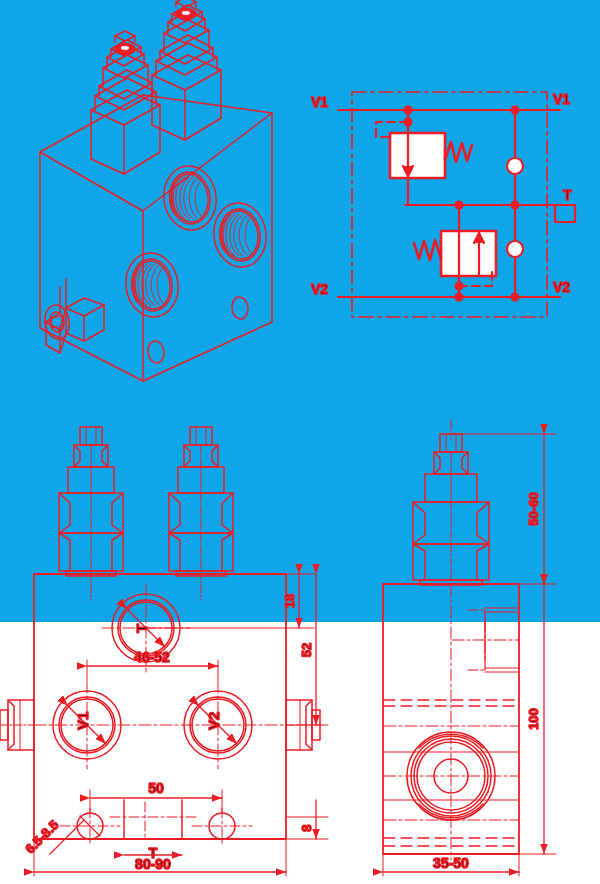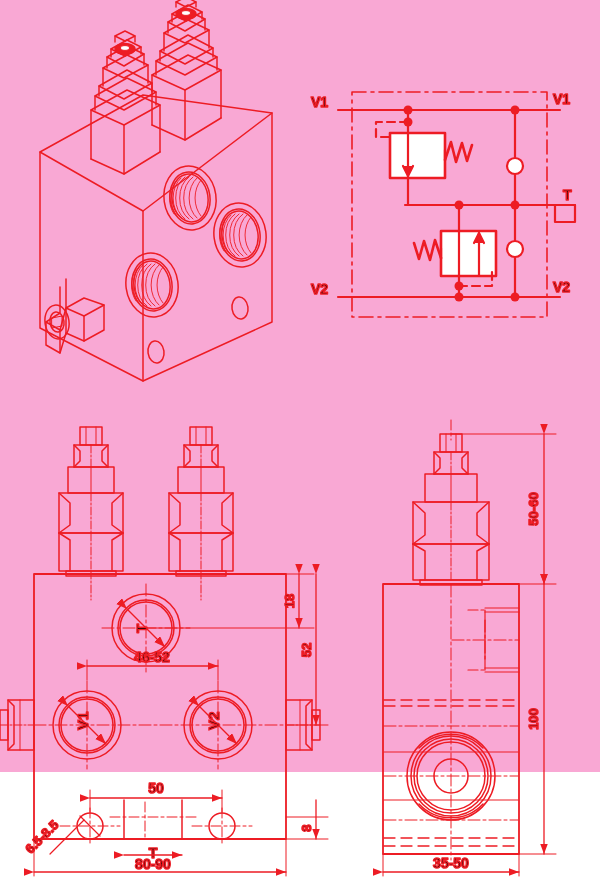--- a/index.html
+++ b/index.html
@@ -1,19 +1,19 @@
 <!DOCTYPE html>
 <html><head>
 <meta charset="utf-8">
 <title>Hydraulic Valve Technical Drawing</title>
 <style>
   html,body{margin:0;padding:0;background:#ffffff;}
   body{width:600px;height:884px;overflow:hidden;
        font-family:"Liberation Sans","DejaVu Sans",sans-serif;}
-  #sheet{position:relative;width:600px;height:772px;background:#f9a8d4;}
+  #sheet{position:relative;width:600px;height:622px;background:#0ea5e9;}
   svg{display:block;}
   text{font-family:"Liberation Sans","DejaVu Sans",sans-serif;font-weight:bold;fill:#000;}
 </style>
 </head>
 <body>
 
 <div id="sheet">
 
 <svg width="600" height="884" viewBox="0 0 600 884" xmlns="http://www.w3.org/2000/svg">
 

